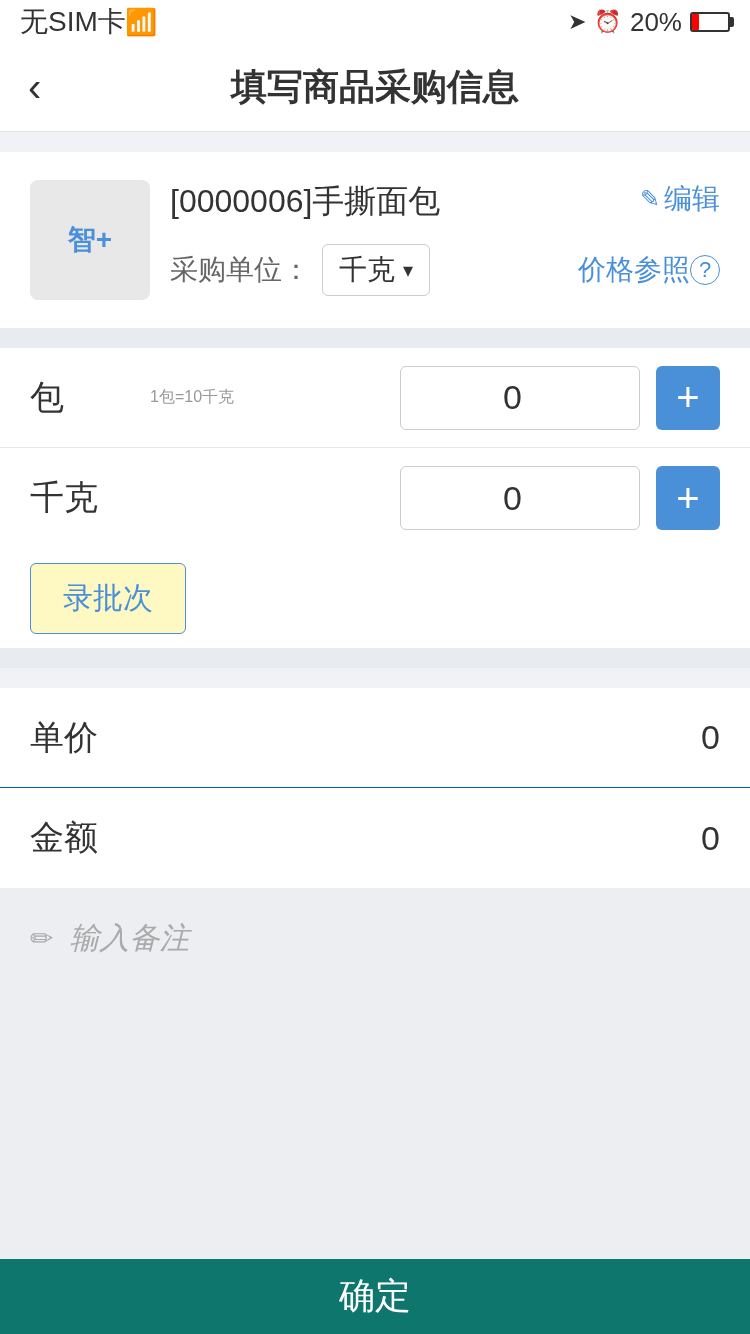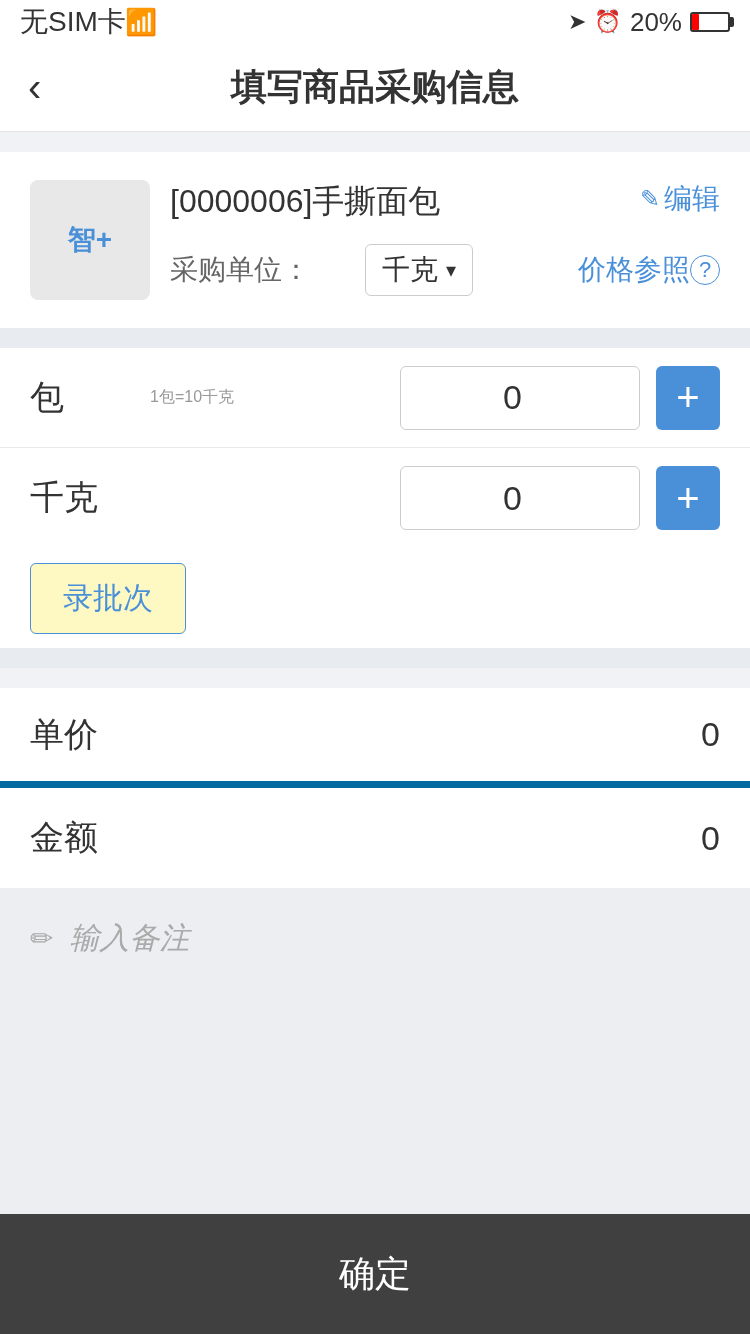--- a/index.html
+++ b/index.html
@@ -235,21 +235,21 @@
     .price-section {
       background: #fff;
       margin-top: 20px;
     }
     .price-row {
       display: flex;
       align-items: center;
       justify-content: space-between;
       padding: 0 30px;
       height: 100px;
-      border-bottom: 7px solid #0369a1;
+      border-bottom: 1px solid #0369a1;
     }
     .price-row:last-child { border-bottom: none; }
     .price-label { font-size: 34px; color: #333; }
     .price-value { font-size: 34px; color: #333; }
 
     
     .remark-section {
       background: #eceef2;
       padding: 28px 30px;
       margin-top: 0;
@@ -270,22 +270,22 @@
       flex: 1;
       min-height: 300px;
     }
 
     
     .confirm-btn {
       position: fixed;
       bottom: 0;
       left: 0;
       width: 750px;
-      height: 120px;
-      background: #404040;
+      height: 75px;
+      background: #0f766e;
       color: #fff;
       font-size: 36px;
       border: none;
       display: flex;
       align-items: center;
       justify-content: center;
       cursor: pointer;
     }
 
     .wifi-icon { font-size: 26px; }
@@ -319,21 +319,21 @@
   </div>
   <div class="product-info">
     <div class="product-title-row">
       <span class="product-name">[0000006]手撕面包</span>
       <span class="edit-btn">
         <span style="font-size:24px;">✎</span>
         <span>编辑</span>
       </span>
     </div>
     <div class="purchase-unit-row">
-      <div style="display:flex;align-items:center;gap:43px;">
+      <div style="display:flex;align-items:center;">
         <span class="unit-label">采购单位：</span>
         <div class="unit-selector">
           <span>千克</span>
           <span style="font-size:20px;">▾</span>
         </div>
       </div>
       <div class="price-ref">
         <span>价格参照</span>
         <span style="border:1px solid #4a90d9;border-radius:50%;width:30px;height:30px;display:inline-flex;align-items:center;justify-content:center;font-size:22px;">?</span>
       </div>

